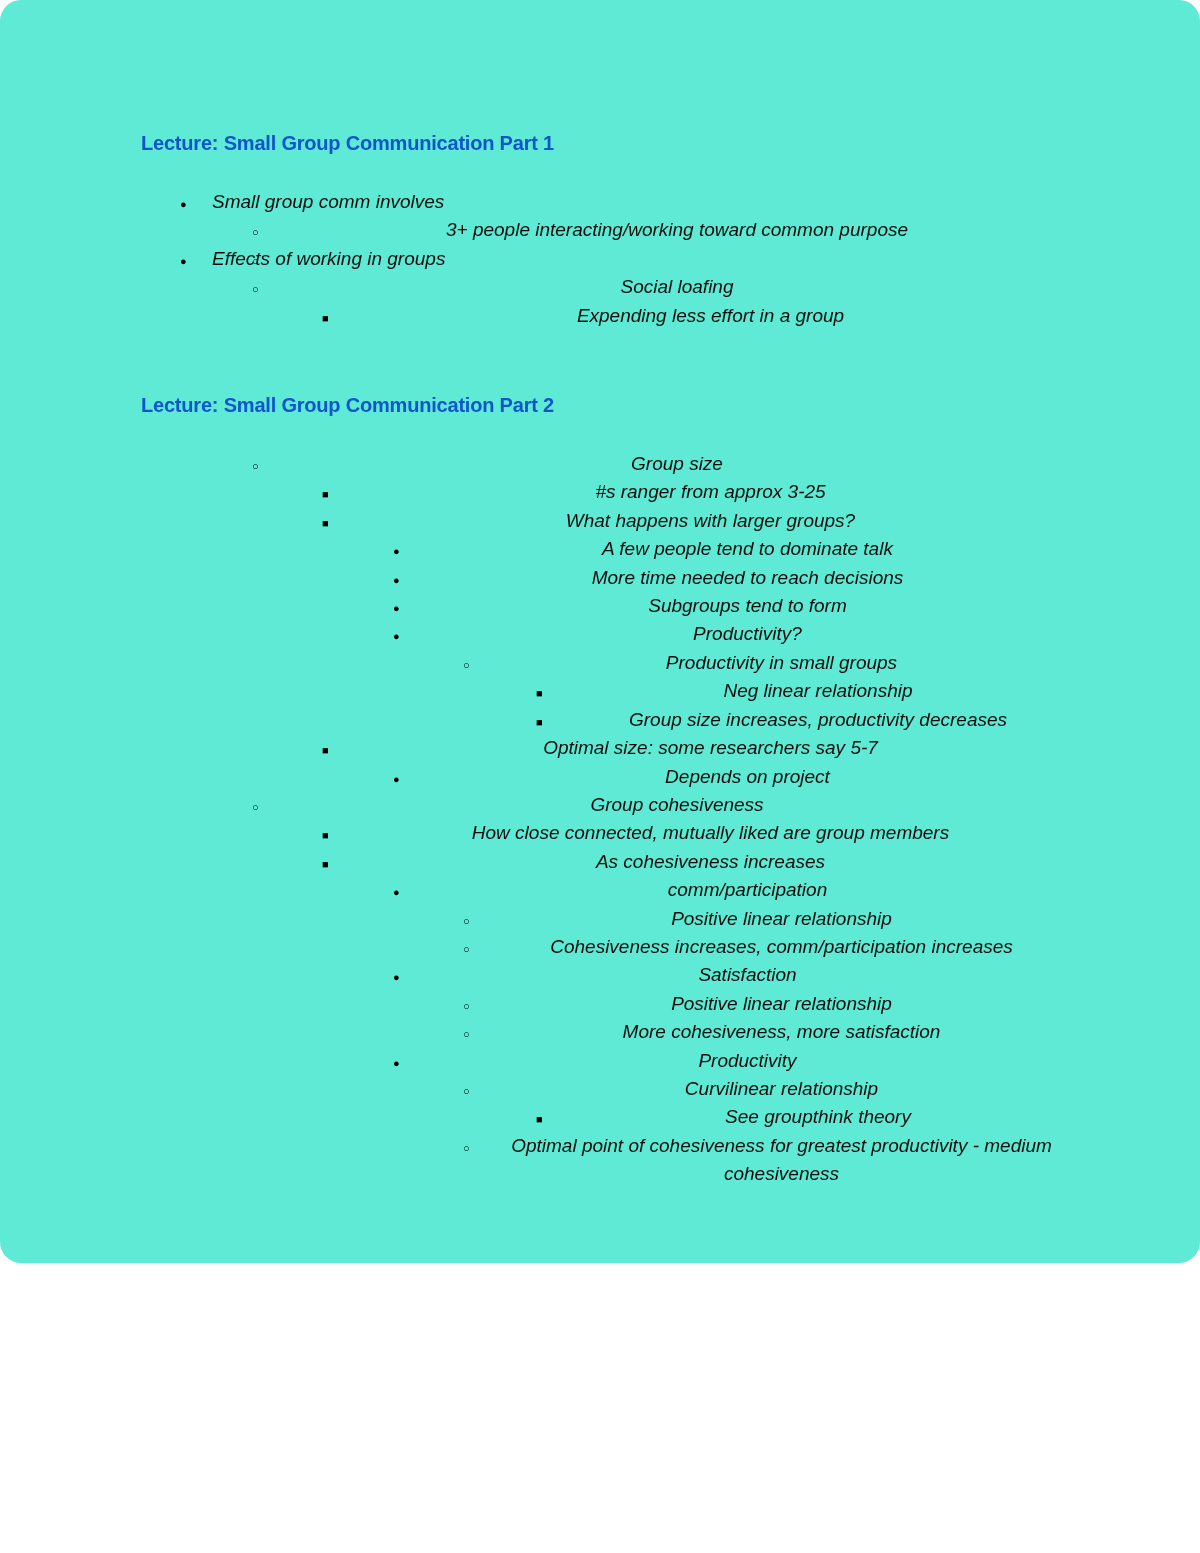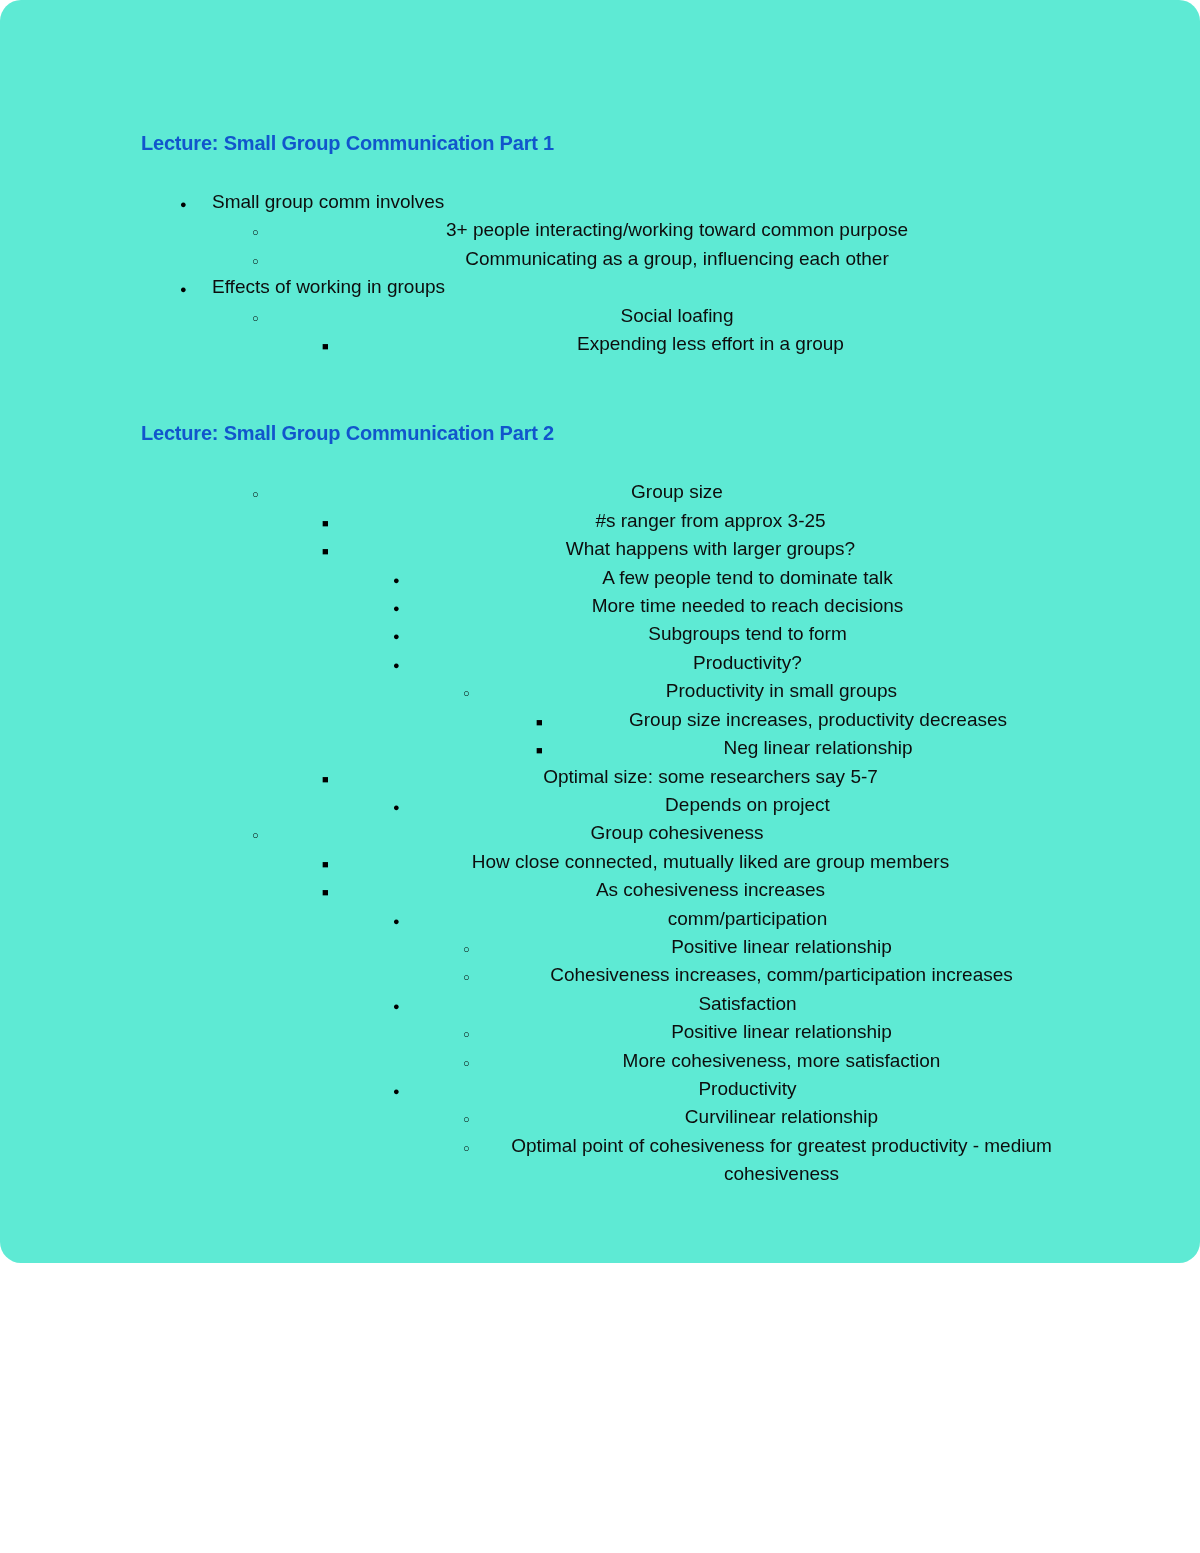--- a/index.html
+++ b/index.html
@@ -60,20 +60,21 @@
     position: relative;
     font-size: 19px;
     line-height: 28.4px;
     color: #0d0d0d;
     margin: 0;
     padding: 0;
   }
   li.item > .row {
     position: relative;
     display: block;
+    font-style: italic;
   }
   .bullet {
     position: absolute;
     display: inline-block;
     text-align: left;
     color: #000000;
     line-height: 28.4px;
   }
   .bullet.disc::before  { content: "\25CF"; font-size: 11px; }
   .bullet.circle::before{ content: "\25CB"; font-size: 11px; }
@@ -109,21 +110,21 @@
     <h1 class="section-heading section-1-heading">Lecture: Small Group Communication Part 1</h1>
     <div class="spacer-after-heading"></div>
     <ul class="outline" id="outline-0">
         <li class="item lvl1">
           <div class="row"><span class="bullet disc"></span><span class="txt">Small group comm involves</span></div>
           <ul>
             <li class="item lvl2">
               <div class="row"><span class="bullet circle"></span><span class="txt">3+ people interacting/working toward common purpose</span></div>
             </li>
             <li class="item lvl2">
-              <div class="row"><span class="bullet circle"></span><span class="txt">Communicating as a group, influencing each other</span></div>
+              <div class="row"><span class="bullet circle"></span></div>
             </li>
           </ul>
         </li>
         <li class="item lvl1">
           <div class="row"><span class="bullet disc"></span><span class="txt">Effects of working in groups</span></div>
           <ul>
             <li class="item lvl2">
               <div class="row"><span class="bullet circle"></span><span class="txt">Social loafing</span></div>
               <ul>
                 <li class="item lvl3">
@@ -160,77 +161,82 @@
                     <li class="item lvl4">
                       <div class="row"><span class="bullet disc"></span><span class="txt">Subgroups tend to form</span></div>
                     </li>
                     <li class="item lvl4">
                       <div class="row"><span class="bullet disc"></span><span class="txt">Productivity?</span></div>
                       <ul>
                         <li class="item lvl5">
                           <div class="row"><span class="bullet circle"></span><span class="txt">Productivity in small groups</span></div>
                           <ul>
                             <li class="item lvl6">
+                              <div class="row"><span class="bullet square"></span><span class="txt">Neg linear relationship</span></div>
+                            </li>
+                            <li class="item lvl6">
                               <div class="row"><span class="bullet square"></span><span class="txt">Group size increases, productivity decreases</span></div>
                             </li>
+                          </ul>
+                        </li>
+                      </ul>
+                    </li>
+                  </ul>
+                </li>
+                <li class="item lvl3">
+                  <div class="row"><span class="bullet square"></span><span class="txt">Optimal size: some researchers say 5-7</span></div>
+                  <ul>
+                    <li class="item lvl4">
+                      <div class="row"><span class="bullet disc"></span><span class="txt">Depends on project</span></div>
+                    </li>
+                  </ul>
+                </li>
+              </ul>
+            </li>
+            <li class="item lvl2">
+              <div class="row"><span class="bullet circle"></span><span class="txt">Group cohesiveness</span></div>
+              <ul>
+                <li class="item lvl3">
+                  <div class="row"><span class="bullet square"></span><span class="txt">How close connected, mutually liked are group members</span></div>
+                </li>
+                <li class="item lvl3">
+                  <div class="row"><span class="bullet square"></span><span class="txt">As cohesiveness increases</span></div>
+                  <ul>
+                    <li class="item lvl4">
+                      <div class="row"><span class="bullet disc"></span><span class="txt">comm/participation</span></div>
+                      <ul>
+                        <li class="item lvl5">
+                          <div class="row"><span class="bullet circle"></span><span class="txt">Positive linear relationship</span></div>
+                        </li>
+                        <li class="item lvl5">
+                          <div class="row"><span class="bullet circle"></span><span class="txt">Cohesiveness increases, comm/participation increases</span></div>
+                        </li>
+                      </ul>
+                    </li>
+                    <li class="item lvl4">
+                      <div class="row"><span class="bullet disc"></span><span class="txt">Satisfaction</span></div>
+                      <ul>
+                        <li class="item lvl5">
+                          <div class="row"><span class="bullet circle"></span><span class="txt">Positive linear relationship</span></div>
+                        </li>
+                        <li class="item lvl5">
+                          <div class="row"><span class="bullet circle"></span><span class="txt">More cohesiveness, more satisfaction</span></div>
+                        </li>
+                      </ul>
+                    </li>
+                    <li class="item lvl4">
+                      <div class="row"><span class="bullet disc"></span><span class="txt">Productivity</span></div>
+                      <ul>
+                        <li class="item lvl5">
+                          <div class="row"><span class="bullet circle"></span><span class="txt">Curvilinear relationship</span></div>
+                          <ul>
                             <li class="item lvl6">
-                              <div class="row"><span class="bullet square"></span><span class="txt">Neg linear relationship</span></div>
+                              <div class="row"><span class="bullet square"></span><span class="txt">See groupthink theory</span></div>
                             </li>
                           </ul>
-                        </li>
-                      </ul>
-                    </li>
-                  </ul>
-                </li>
-                <li class="item lvl3">
-                  <div class="row"><span class="bullet square"></span><span class="txt">Optimal size: some researchers say 5-7</span></div>
-                  <ul>
-                    <li class="item lvl4">
-                      <div class="row"><span class="bullet disc"></span><span class="txt">Depends on project</span></div>
-                    </li>
-                  </ul>
-                </li>
-              </ul>
-            </li>
-            <li class="item lvl2">
-              <div class="row"><span class="bullet circle"></span><span class="txt">Group cohesiveness</span></div>
-              <ul>
-                <li class="item lvl3">
-                  <div class="row"><span class="bullet square"></span><span class="txt">How close connected, mutually liked are group members</span></div>
-                </li>
-                <li class="item lvl3">
-                  <div class="row"><span class="bullet square"></span><span class="txt">As cohesiveness increases</span></div>
-                  <ul>
-                    <li class="item lvl4">
-                      <div class="row"><span class="bullet disc"></span><span class="txt">comm/participation</span></div>
-                      <ul>
-                        <li class="item lvl5">
-                          <div class="row"><span class="bullet circle"></span><span class="txt">Positive linear relationship</span></div>
-                        </li>
-                        <li class="item lvl5">
-                          <div class="row"><span class="bullet circle"></span><span class="txt">Cohesiveness increases, comm/participation increases</span></div>
-                        </li>
-                      </ul>
-                    </li>
-                    <li class="item lvl4">
-                      <div class="row"><span class="bullet disc"></span><span class="txt">Satisfaction</span></div>
-                      <ul>
-                        <li class="item lvl5">
-                          <div class="row"><span class="bullet circle"></span><span class="txt">Positive linear relationship</span></div>
-                        </li>
-                        <li class="item lvl5">
-                          <div class="row"><span class="bullet circle"></span><span class="txt">More cohesiveness, more satisfaction</span></div>
-                        </li>
-                      </ul>
-                    </li>
-                    <li class="item lvl4">
-                      <div class="row"><span class="bullet disc"></span><span class="txt">Productivity</span></div>
-                      <ul>
-                        <li class="item lvl5">
-                          <div class="row"><span class="bullet circle"></span><span class="txt">Curvilinear relationship</span></div>
                         </li>
                         <li class="item lvl5">
                           <div class="row"><span class="bullet circle"></span><span class="txt">Optimal point of cohesiveness for greatest productivity - medium cohesiveness</span></div>
                         </li>
                       </ul>
                     </li>
                   </ul>
                 </li>
               </ul>
             </li>

